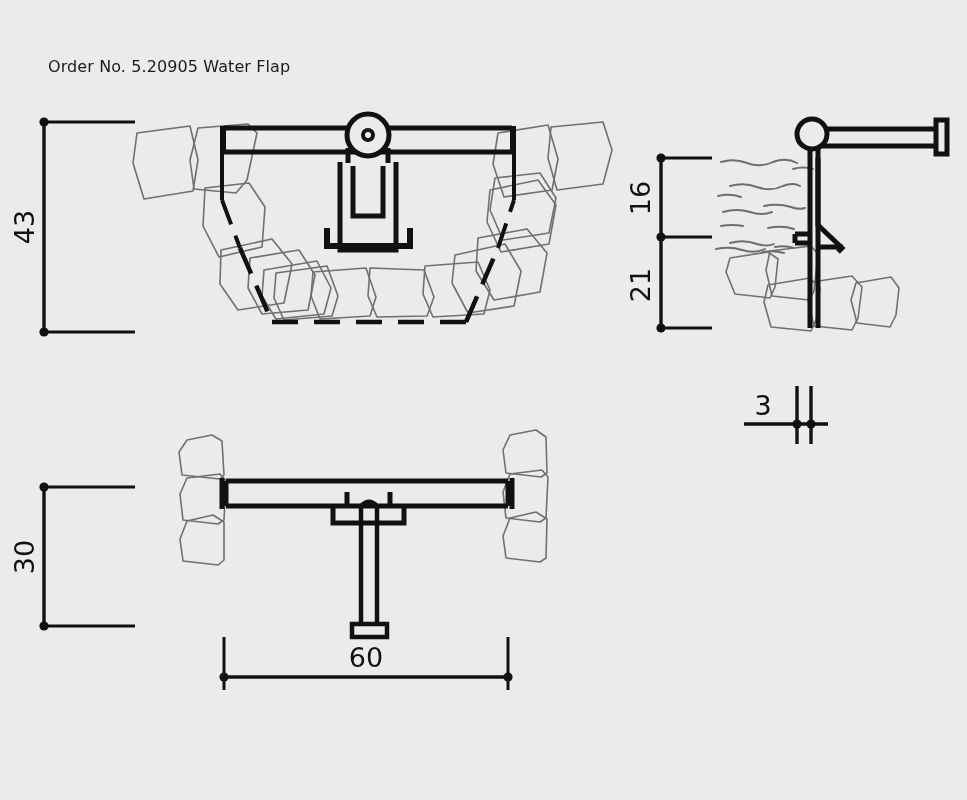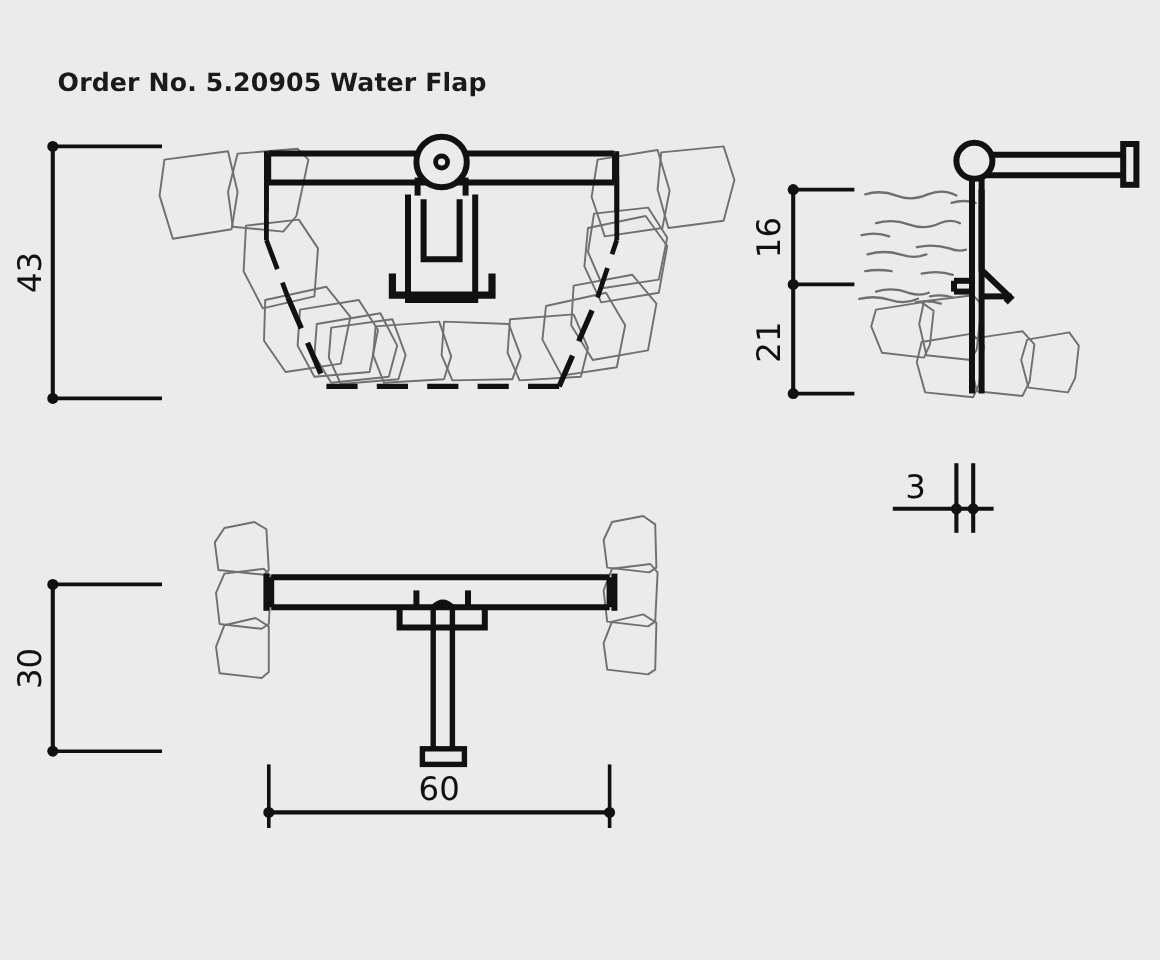--- a/index.html
+++ b/index.html
@@ -19,22 +19,22 @@
     position: absolute;
     left: 0; top: 0;
     width: 967px;
     height: 800px;
     background: #ebebeb;
   }
   #title {
     position: absolute;
     left: 48px;
     top: 57px;
-    font-size: 21px;
-    font-weight: bold;
+    font-size: 16px;
+    font-weight: normal;
     color: #1a1a1a;
     letter-spacing: 0.1px;
     white-space: nowrap;
   }
   svg#drawing {
     position: absolute;
     left: 0; top: 0;
     width: 967px;
     height: 800px;
     display: block;

